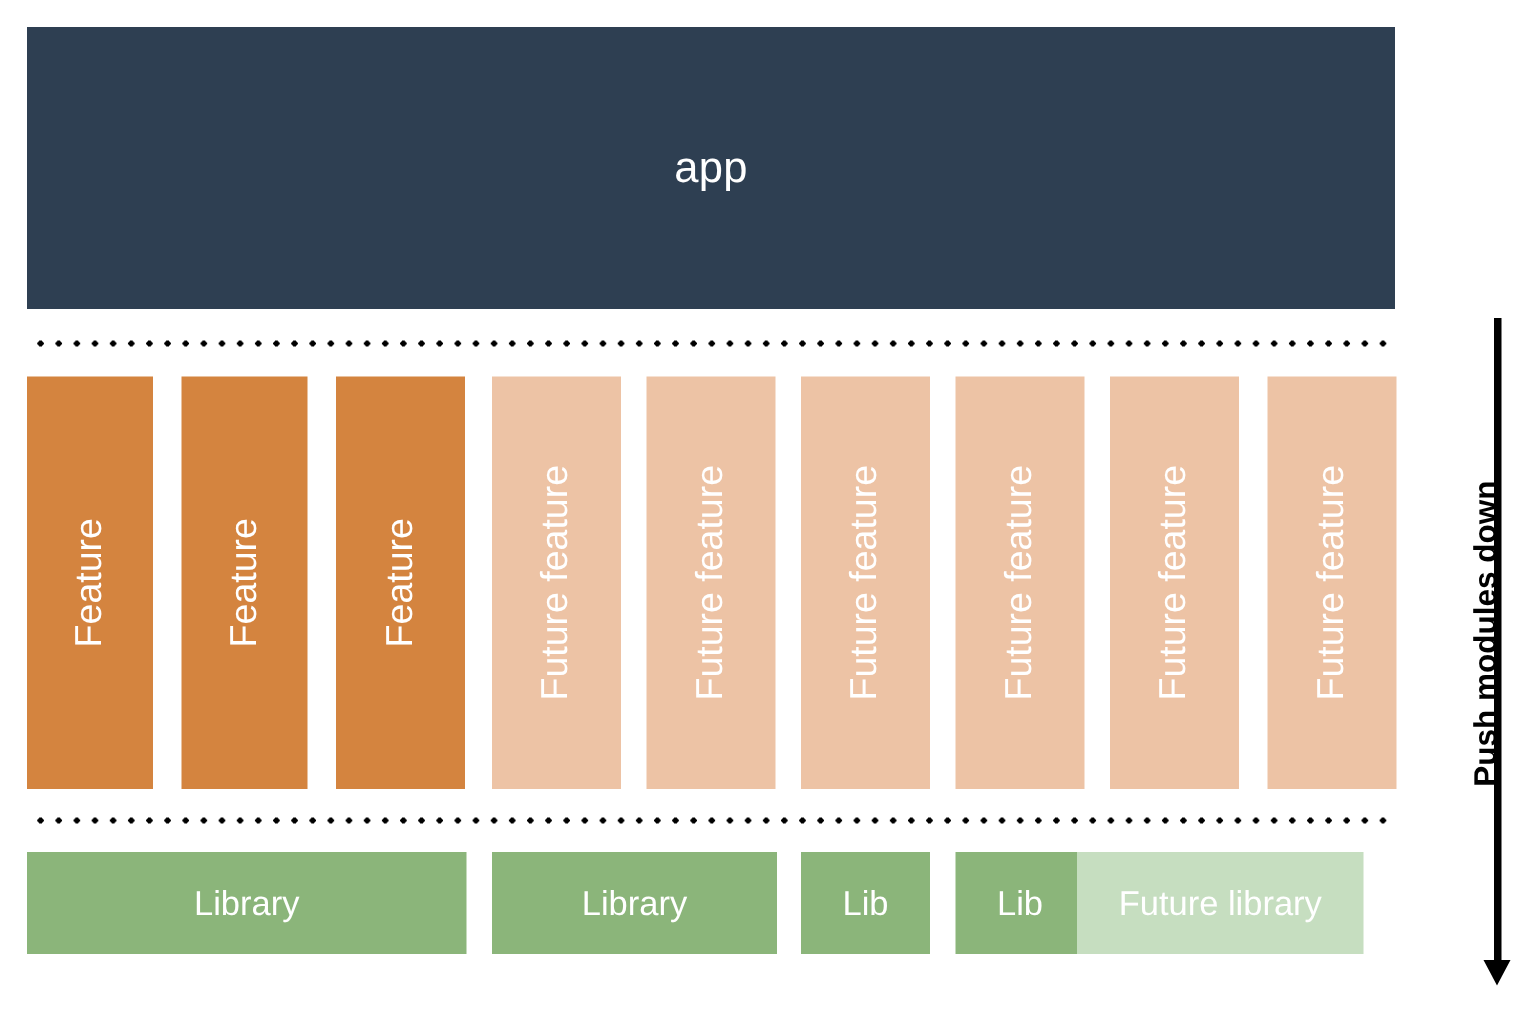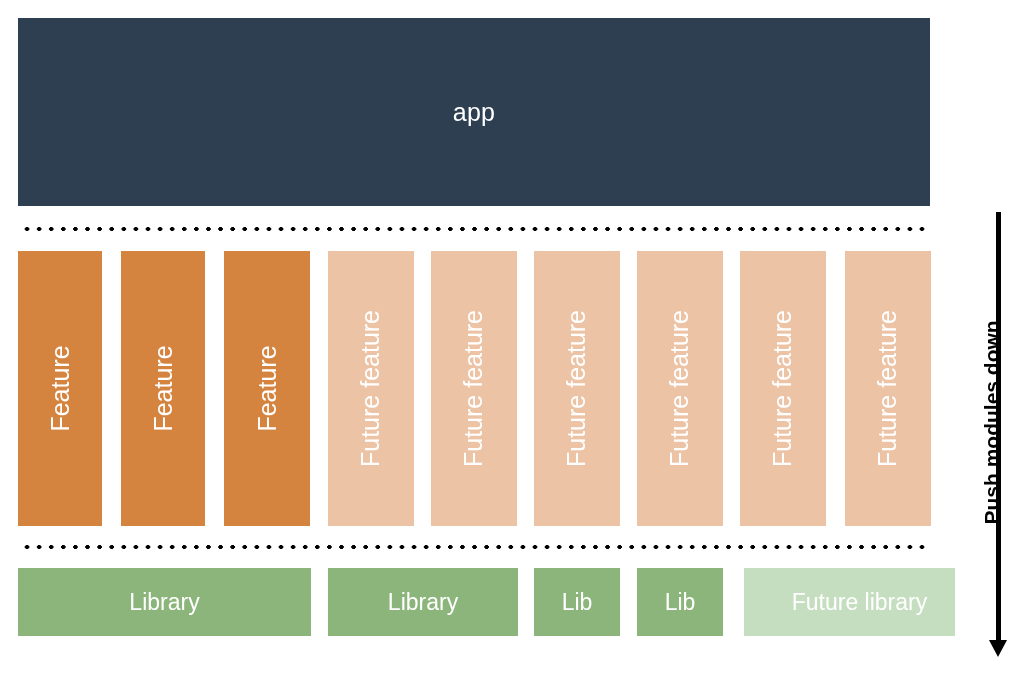--- a/index.html
+++ b/index.html
@@ -29,21 +29,21 @@
     top: 18px;
     width: 912px;
     height: 188px;
     background: #2E3F52;
     display: flex;
     align-items: center;
     justify-content: center;
   }
   .app-label {
     color: #ffffff;
-    font-size: 25px;
+    font-size: 29px;
     font-weight: 400;
     letter-spacing: 0.2px;
     line-height: 1;
   }
 
   
   .dotted-sep {
     position: absolute;
     left: 21px;
     width: 910px;
@@ -198,21 +198,21 @@
       </div>
       <div class="library-box current" style="left: 310px; width: 190px;">
         <span class="hlabel">Library</span>
       </div>
       <div class="library-box current" style="left: 516px; width: 86px;">
         <span class="hlabel">Lib</span>
       </div>
       <div class="library-box current" style="left: 619px; width: 86px;">
         <span class="hlabel">Lib</span>
       </div>
-      <div class="library-box future" style="left: 726px; width: 191px; padding-left: 20px;">
+      <div class="library-box future" style="left: 700px; width: 191px;">
         <span class="hlabel">Future library</span>
       </div>
     </div>
 
   <div class="push-annotation">
     <div class="arrow-line"></div>
     <div class="arrow-head"></div>
     <div class="push-caption">Push modules down</div>
   </div>
 

